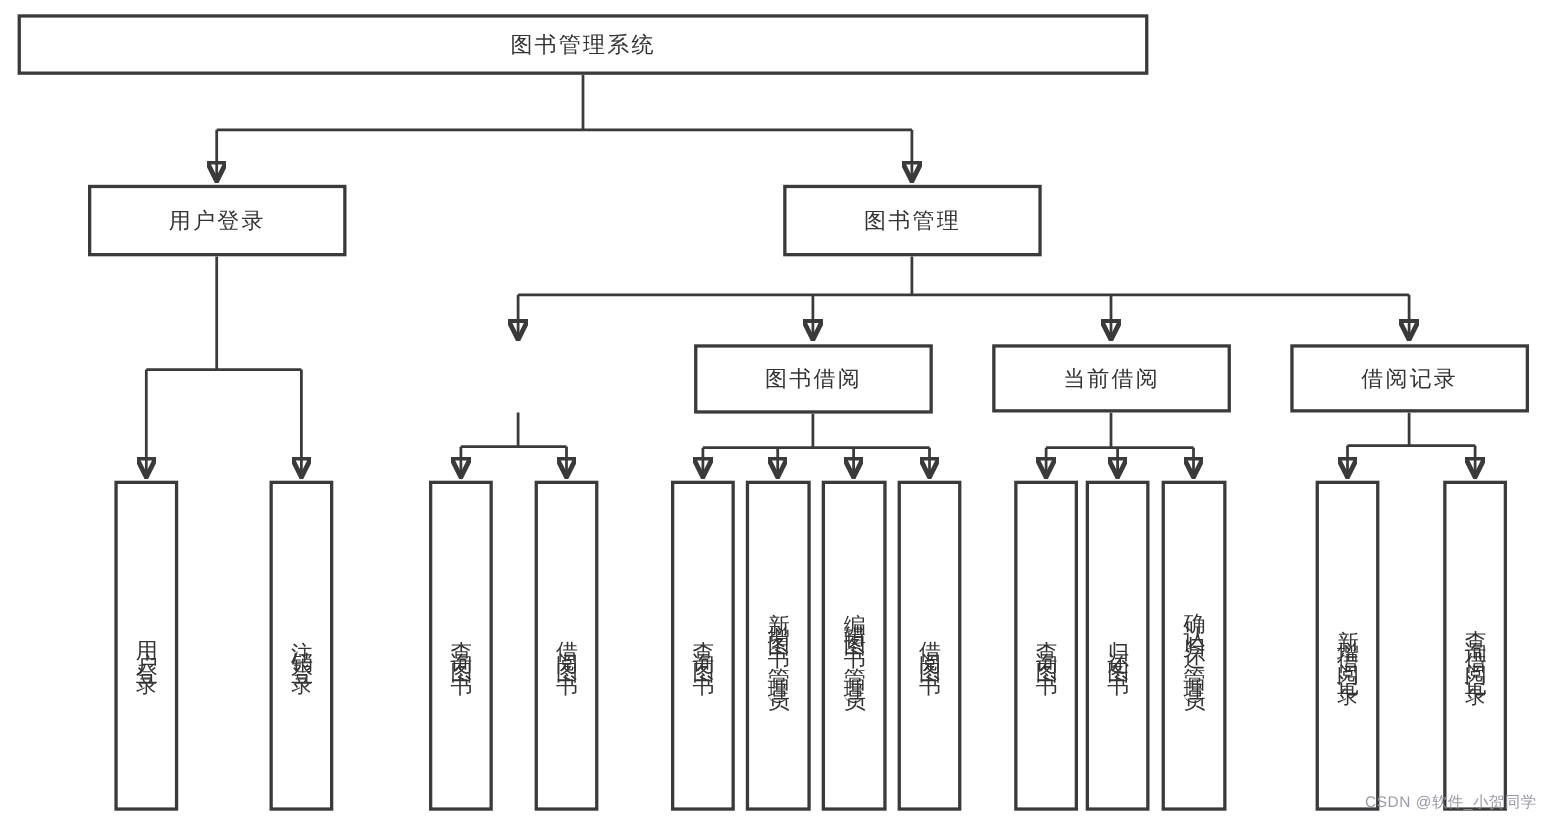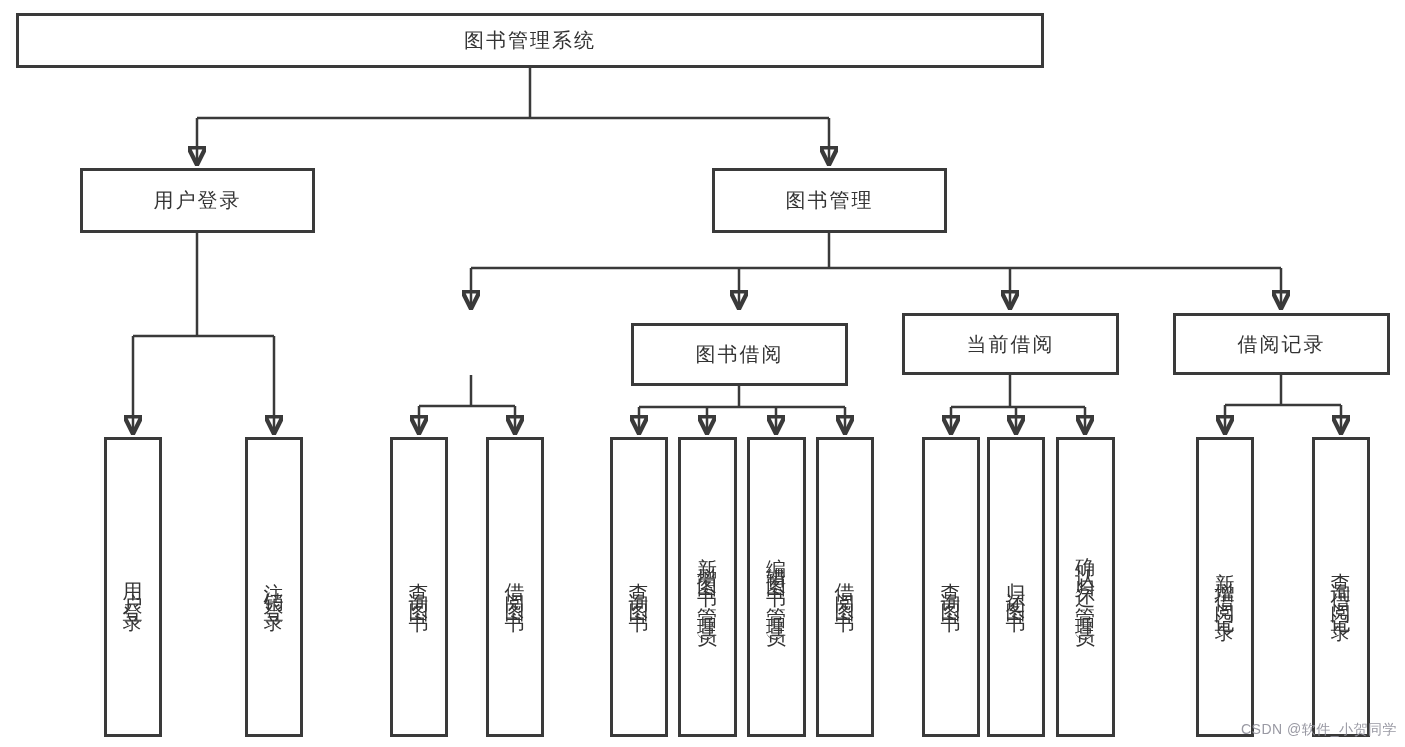--- a/index.html
+++ b/index.html
@@ -111,21 +111,21 @@
     <span>图书管理系统</span>
   </div>
 
   <div class="box hbox" style="left:80px; top:168px; width:235px; height:65px;">
     <span>用户登录</span>
   </div>
   <div class="box hbox" style="left:712px; top:168px; width:235px; height:65px;font-family:Liberation Serif, serif;">
     <span>图书管理</span>
   </div>
 
-  <div class="box hbox" style="left:631px; top:323px; width:217px; height:63px;">
+  <div class="box hbox" style="left:631px; top:313px; width:217px; height:63px;">
     <span>图书借阅</span>
   </div>
   <div class="box hbox" style="left:902px; top:313px; width:217px; height:62px;">
     <span>当前借阅</span>
   </div>
   <div class="box hbox" style="left:1173px; top:313px; width:217px; height:62px;">
     <span>借阅记录</span>
   </div>
 
   <div class="box vbox" style="left:104px; top:437px; width:58px; height:300px;">

